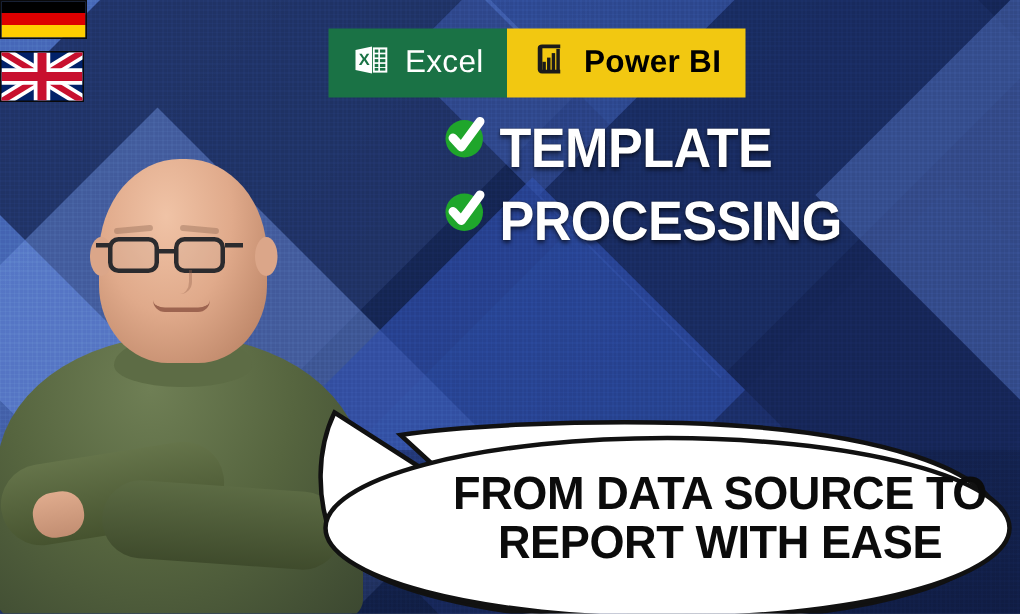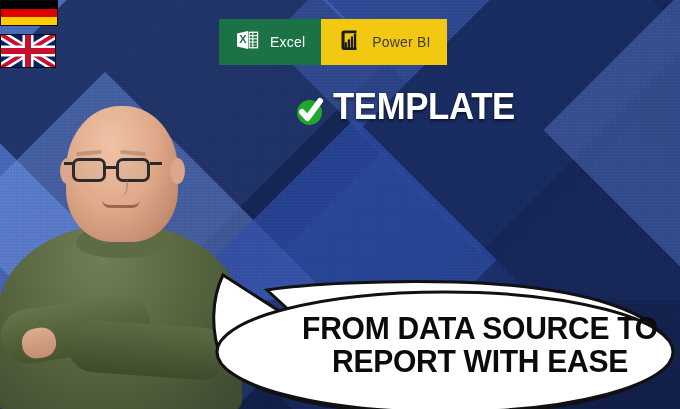--- a/index.html
+++ b/index.html
@@ -190,32 +190,32 @@
     position:absolute; left:219px; top:19px;
     height:46px; display:flex; z-index:45;
   }
   .badge{
     display:flex; align-items:center; gap:9px;
     padding:0 16px; height:46px;
   }
   .badge-excel{ background:#1A7245; }
   .badge-pbi{ background:#F2C811; }
   .badge-label{
-    font-size:14px; font-weight:400; letter-spacing:.2px; white-space:nowrap;
+    font-size:21px; font-weight:400; letter-spacing:.2px; white-space:nowrap;
   }
   .badge-excel .badge-label{ color:#ffffff; }
-  .badge-pbi .badge-label{ color:#404040; font-weight:400; }
+  .badge-pbi .badge-label{ color:#000000; font-weight:700; }
 
   
   .features{
     position:absolute; left:297px; top:80px; z-index:46;
     display:flex; flex-direction:column; gap:4px;
   }
   .feature-row{
-    display:flex; align-items:flex-end; gap:11px; height:45px;
+    display:flex; align-items:flex-start; gap:11px; height:45px;
   }
   .check{
     position:relative; width:25px; height:25px; flex:0 0 25px;
   }
   .check .circ{
     position:absolute; inset:0; border-radius:50%;
     background:#1FA62B;
   }
   .check svg{ position:absolute; left:-3px; top:-6px; }
   .feature-label{
@@ -343,20 +343,29 @@
       <span class="check">
         <span class="circ"></span>
         <svg width="32" height="32" viewBox="0 0 32 32">
           <path d="M8 18 L13.5 24 L26 7" stroke="#ffffff" stroke-width="6" fill="none" stroke-linecap="round" stroke-linejoin="round"></path>
         </svg>
       </span>
       <span class="feature-label">TEMPLATE</span>
     </div>
 
 
+    <div class="feature-row">
+      <span class="check">
+        <span class="circ"></span>
+        <svg width="32" height="32" viewBox="0 0 32 32">
+          <path d="M8 18 L13.5 24 L26 7" stroke="#ffffff" stroke-width="6" fill="none" stroke-linecap="round" stroke-linejoin="round"></path>
+        </svg>
+      </span>
+      <span class="feature-label">PROCESSING</span>
+    </div>
 
 
   </div>
 
   <div class="bubble-wrap">
     <svg width="525" height="150" viewBox="0 0 525 150">
       <path d="M 68 13
                L 160 72
                L 112 28
                C 150 22 230 18 300 20

